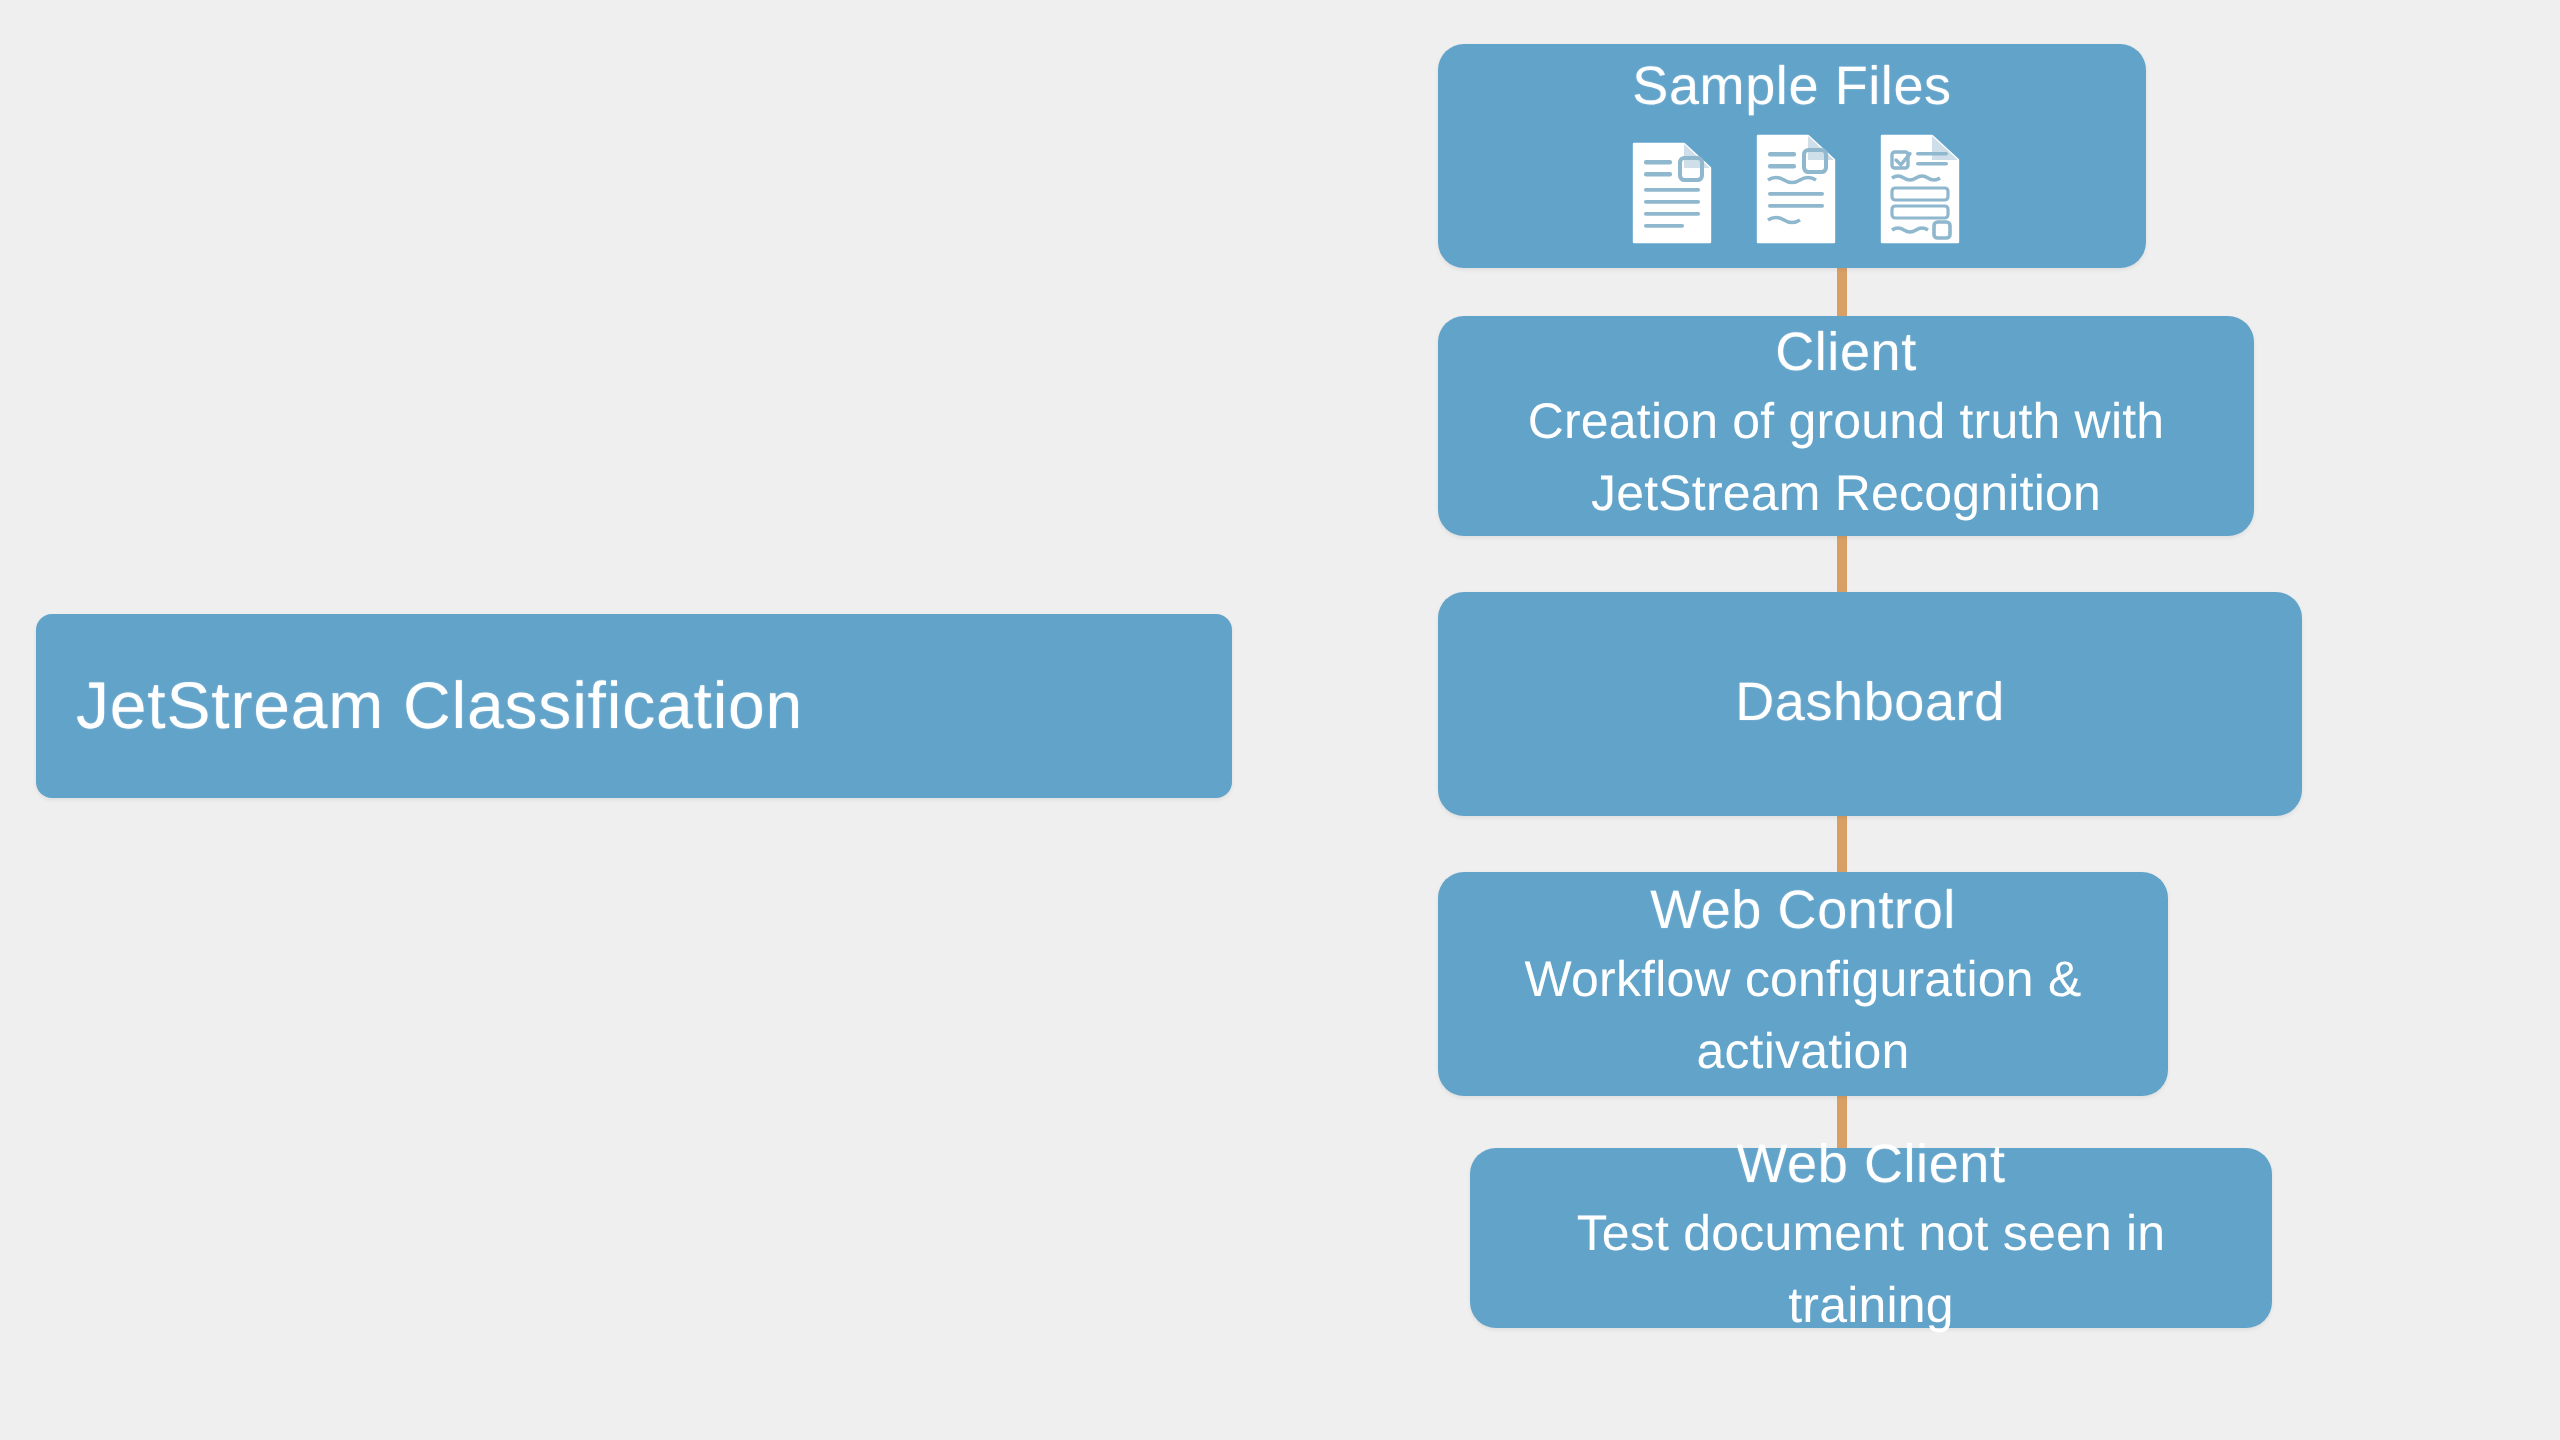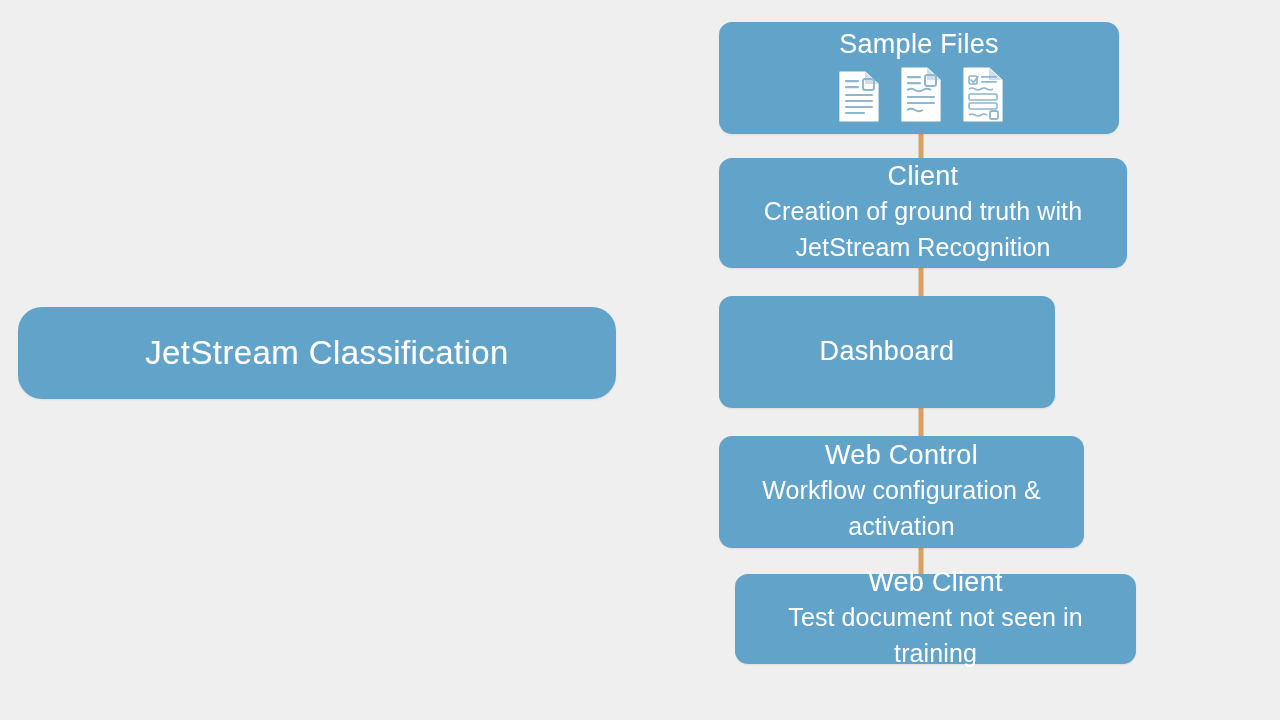--- a/index.html
+++ b/index.html
@@ -18,24 +18,24 @@
   }
 
   
   #left-title-card {
     position: absolute;
     left: 18px;
     top: 307px;
     width: 598px;
     height: 92px;
     background: #62a3ca;
-    border-radius: 24px;
+    border-radius: 8px;
     display: flex;
     align-items: center;
-    justify-content: center;
+    justify-content: flex-start;
     box-shadow: 0 1px 2px rgba(0,0,0,0.07);
     padding-left: 20px;
   }
 
   #left-title-card .hero-label {
     color: #ffffff;
     font-size: 33px;
     font-weight: 400;
     letter-spacing: 0.4px;
     text-shadow: 0 0 1px rgba(255,255,255,0.35);
@@ -90,23 +90,23 @@
     font-size: 25px;
     font-weight: 400;
     line-height: 1.42;
     text-align: center;
     letter-spacing: 0.1px;
     margin-top: 2px;
     max-width: 376px;
   }
 
   
-  #node-sample-files { top: 0px;   width: 400px; height: 112px; }
+  #node-sample-files { top: 0px;   width: 354px; height: 112px; }
   #node-client       { top: 136px; width: 408px; height: 110px; }
-  #node-dashboard    { top: 274px; width: 336px; height: 112px; }
+  #node-dashboard    { top: 274px; width: 432px; height: 112px; }
   #node-web-control  { top: 414px; width: 365px; height: 112px; }
   #node-web-client   { top: 552px; width: 401px; height: 90px; margin-left: 16px; }
 
   #connector-1 { top: 108px; height: 34px; }
   #connector-2 { top: 242px; height: 38px; }
   #connector-3 { top: 382px; height: 38px; }
   #connector-4 { top: 522px; height: 36px; }
 
   
   #sample-files-icons {

